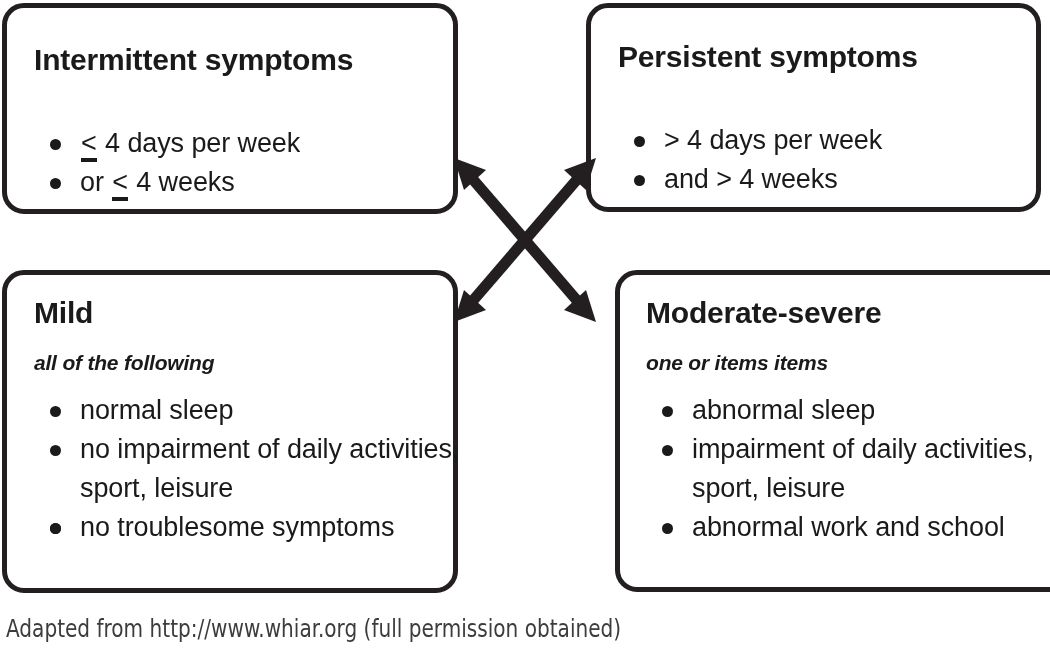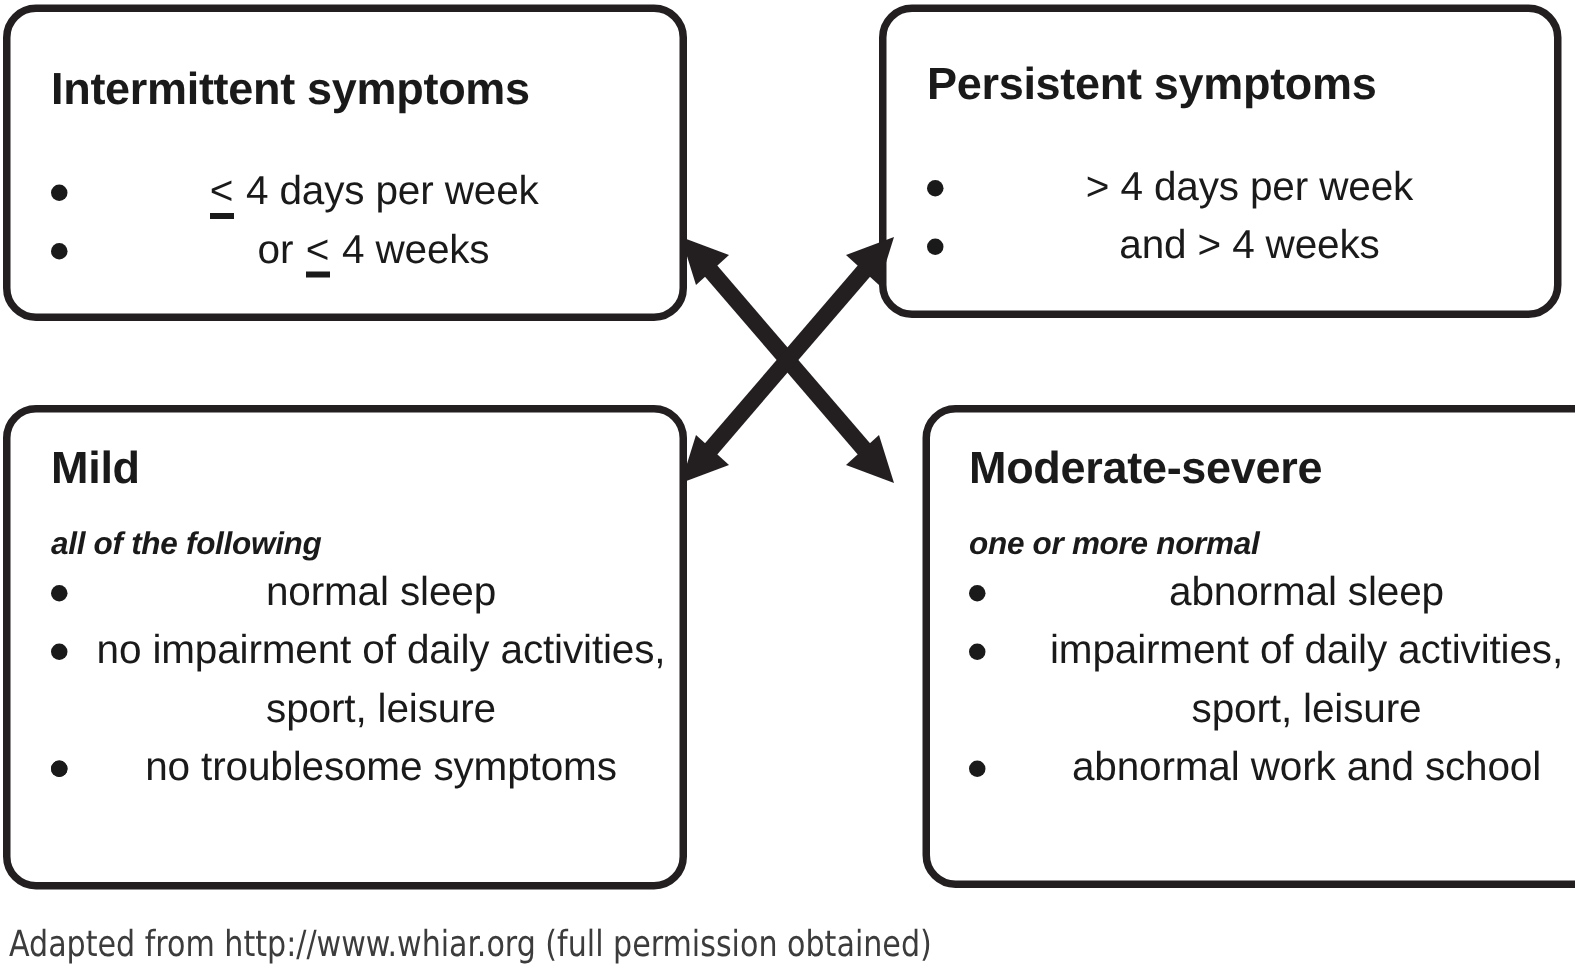--- a/index.html
+++ b/index.html
@@ -15,21 +15,20 @@
     font-family: "Liberation Sans", sans-serif;
     color: #1a1a1a;
     -webkit-font-smoothing: antialiased;
   }
 
   .canvas {
     position: absolute;
     left: 0; top: 0;
     width: 1050px;
     height: 648px;
-    text-align: center;
   }
 
   
   .box {
     position: absolute;
     box-sizing: border-box;
     border: 5px solid #231f20;
     border-radius: 22px;
     background: #ffffff;
   }
@@ -54,21 +53,21 @@
     font-style: italic;
     font-size: 21px;
     line-height: 27px;
     letter-spacing: -0.2px;
     color: #1a1a1a;
     white-space: nowrap;
   }
 
   ul.bullets {
     position: absolute;
-    margin: 0;
+    margin: 16px;
     padding: 0;
     list-style: none;
   }
   ul.bullets > li {
     position: relative;
     font-size: 27px;
     line-height: 39px;
     letter-spacing: -0.1px;
     color: #1a1a1a;
     padding-left: 30px;
@@ -177,21 +176,21 @@
       </li>
       <li>
         <span class="dot"></span>
         <span class="txt">no troublesome symptoms</span>
       </li>
     </ul>
   </div>
 
   <div class="box" id="box-moderate">
     <div class="box-title" style="left:26px; top:23px;">Moderate-severe</div>
-    <div class="box-subtitle" style="left:26px; top:74px;">one or more normal</div>
+    <div class="box-subtitle" style="left:26px; top:74px;">one or items items</div>
     <ul class="bullets tight" style="left:26px; top:100px; width:420px;">
       <li>
         <span class="dot"></span>
         <span class="txt">abnormal sleep</span>
       </li>
       <li>
         <span class="dot"></span>
         <span class="txt">impairment of daily activities, sport, leisure</span>
       </li>
       <li>

